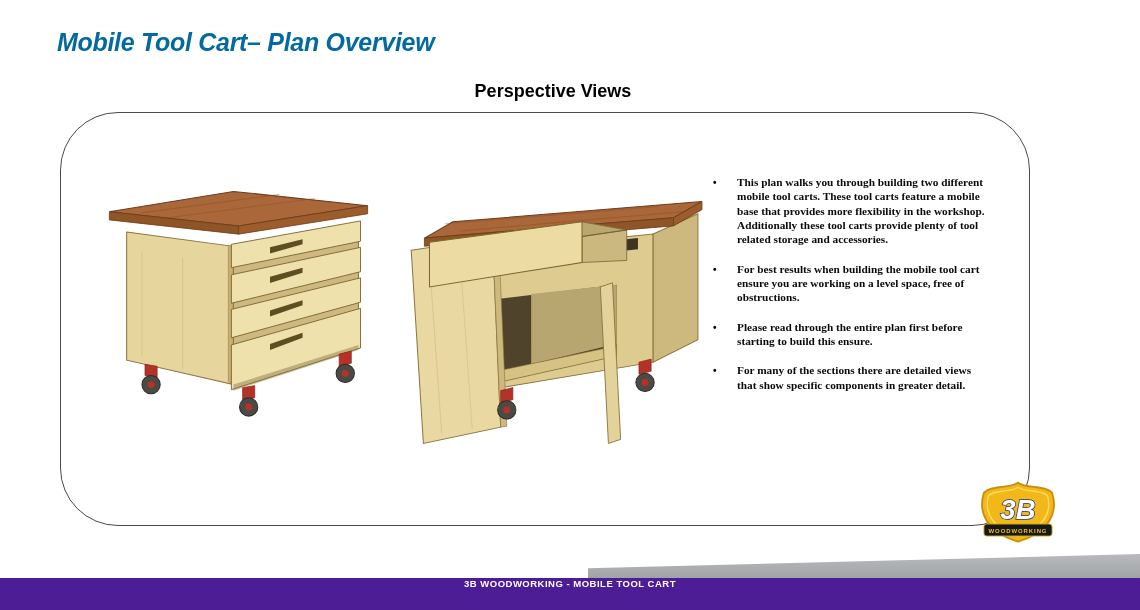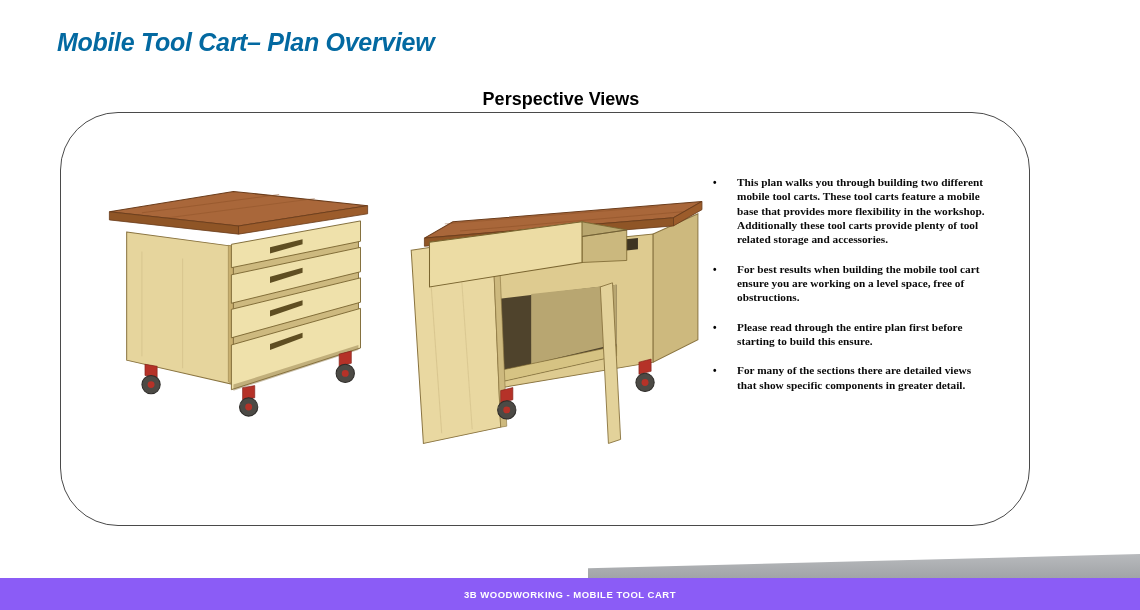--- a/index.html
+++ b/index.html
@@ -6,21 +6,21 @@
   .page{
     position:relative;width:1140px;height:610px;background:#ffffff;
     overflow:hidden;font-family:"Liberation Sans", sans-serif;
   }
   .doc-title{
     position:absolute;left:45px;top:16px;margin:12px;
     font-size:25px;font-weight:700;font-style:italic;
     color:#0369a1;letter-spacing:-0.3px;
   }
   .section-heading{
-    position:absolute;left:60px;top:73px;width:970px;margin:16px;
+    position:absolute;left:60px;top:73px;width:970px;margin:8px;
     text-align:center;font-size:18px;font-weight:700;color:#000;
   }
   .panel{
     position:absolute;left:60px;top:112px;width:968px;height:412px;
     border:1.6px solid #4a4a4a;border-radius:58px;background:#fff;
   }
   .cart-svg{position:absolute;}
   #cart1{left:25px;top:72px;width:305px;height:265px;}
   #cart2{left:338px;top:78px;width:305px;height:265px;}
   .bullets{
@@ -36,21 +36,21 @@
     flex:1;font-size:11.3px;font-weight:700;color:#0a0a0a;line-height:1.27;font-family:Liberation Serif, serif;
   }
   .logo{position:absolute;left:972px;top:480px;width:92px;height:66px;}
   .footer-strip{
     position:absolute;left:588px;top:554px;width:552px;height:26px;
     background:linear-gradient(#b8babd,#9fa2a5);
     clip-path:polygon(0 55%, 100% 0%, 100% 100%, 0 100%);
   }
   .footer-bar{
     position:absolute;left:0;top:578px;width:1140px;height:32px;
-    background:#8b5cf6;display:flex;align-items:center;justify-content:center;
+    background:#4c1d95;display:flex;justify-content:center;
   }
   .footer-bar span{
     color:#ffffff;font-size:9.5px;font-weight:700;letter-spacing:0.5px;
   }
 </style>
 </head>
 <body>
 
 <div class="page">
 
@@ -155,19 +155,28 @@
         <span class="marker">•</span>
         <span class="btext">Please read through the entire plan first before starting to build this ensure.</span>
       </li>
       <li>
         <span class="marker">•</span>
         <span class="btext">For many of the sections there are detailed views that show specific components in greater detail.</span>
       </li>
     </ul>
   </div>
 
+  <div class="logo">
+    <svg viewBox="0 0 100 70" width="92" height="66">
+      <path d="M50,2 C60,9 78,4 87,13 C95,38 79,58 50,66 C21,58 5,38 13,13 C22,4 40,9 50,2 Z" fill="#f2b718" stroke="#c98f0a" stroke-width="2"></path>
+      <path d="M50,7 C59,13 74,9 82,16 C88,36 75,53 50,60 C25,53 12,36 18,16 C26,9 41,13 50,7 Z" fill="none" stroke="#ffe067" stroke-width="1.5" opacity="0.9"></path>
+      <text x="50" y="42" text-anchor="middle" font-family="Liberation Sans, sans-serif" font-size="30" font-weight="bold" font-style="italic" fill="#ffffff" stroke="#23357e" stroke-width="1.6" paint-order="stroke">3B</text>
+      <rect x="13" y="47" width="74" height="13" rx="3" fill="#17181c" stroke="#caa90a" stroke-width="1"></rect>
+      <text x="50" y="56.5" text-anchor="middle" font-family="Liberation Sans, sans-serif" font-size="6.5" font-weight="bold" letter-spacing="1" fill="#f2c118">WOODWORKING</text>
+    </svg>
+  </div>
 
   <div class="footer-strip"></div>
   <div class="footer-bar">
     <span>3B WOODWORKING - MOBILE TOOL CART</span>
   </div>
 
 </div>
 
 </body></html>

